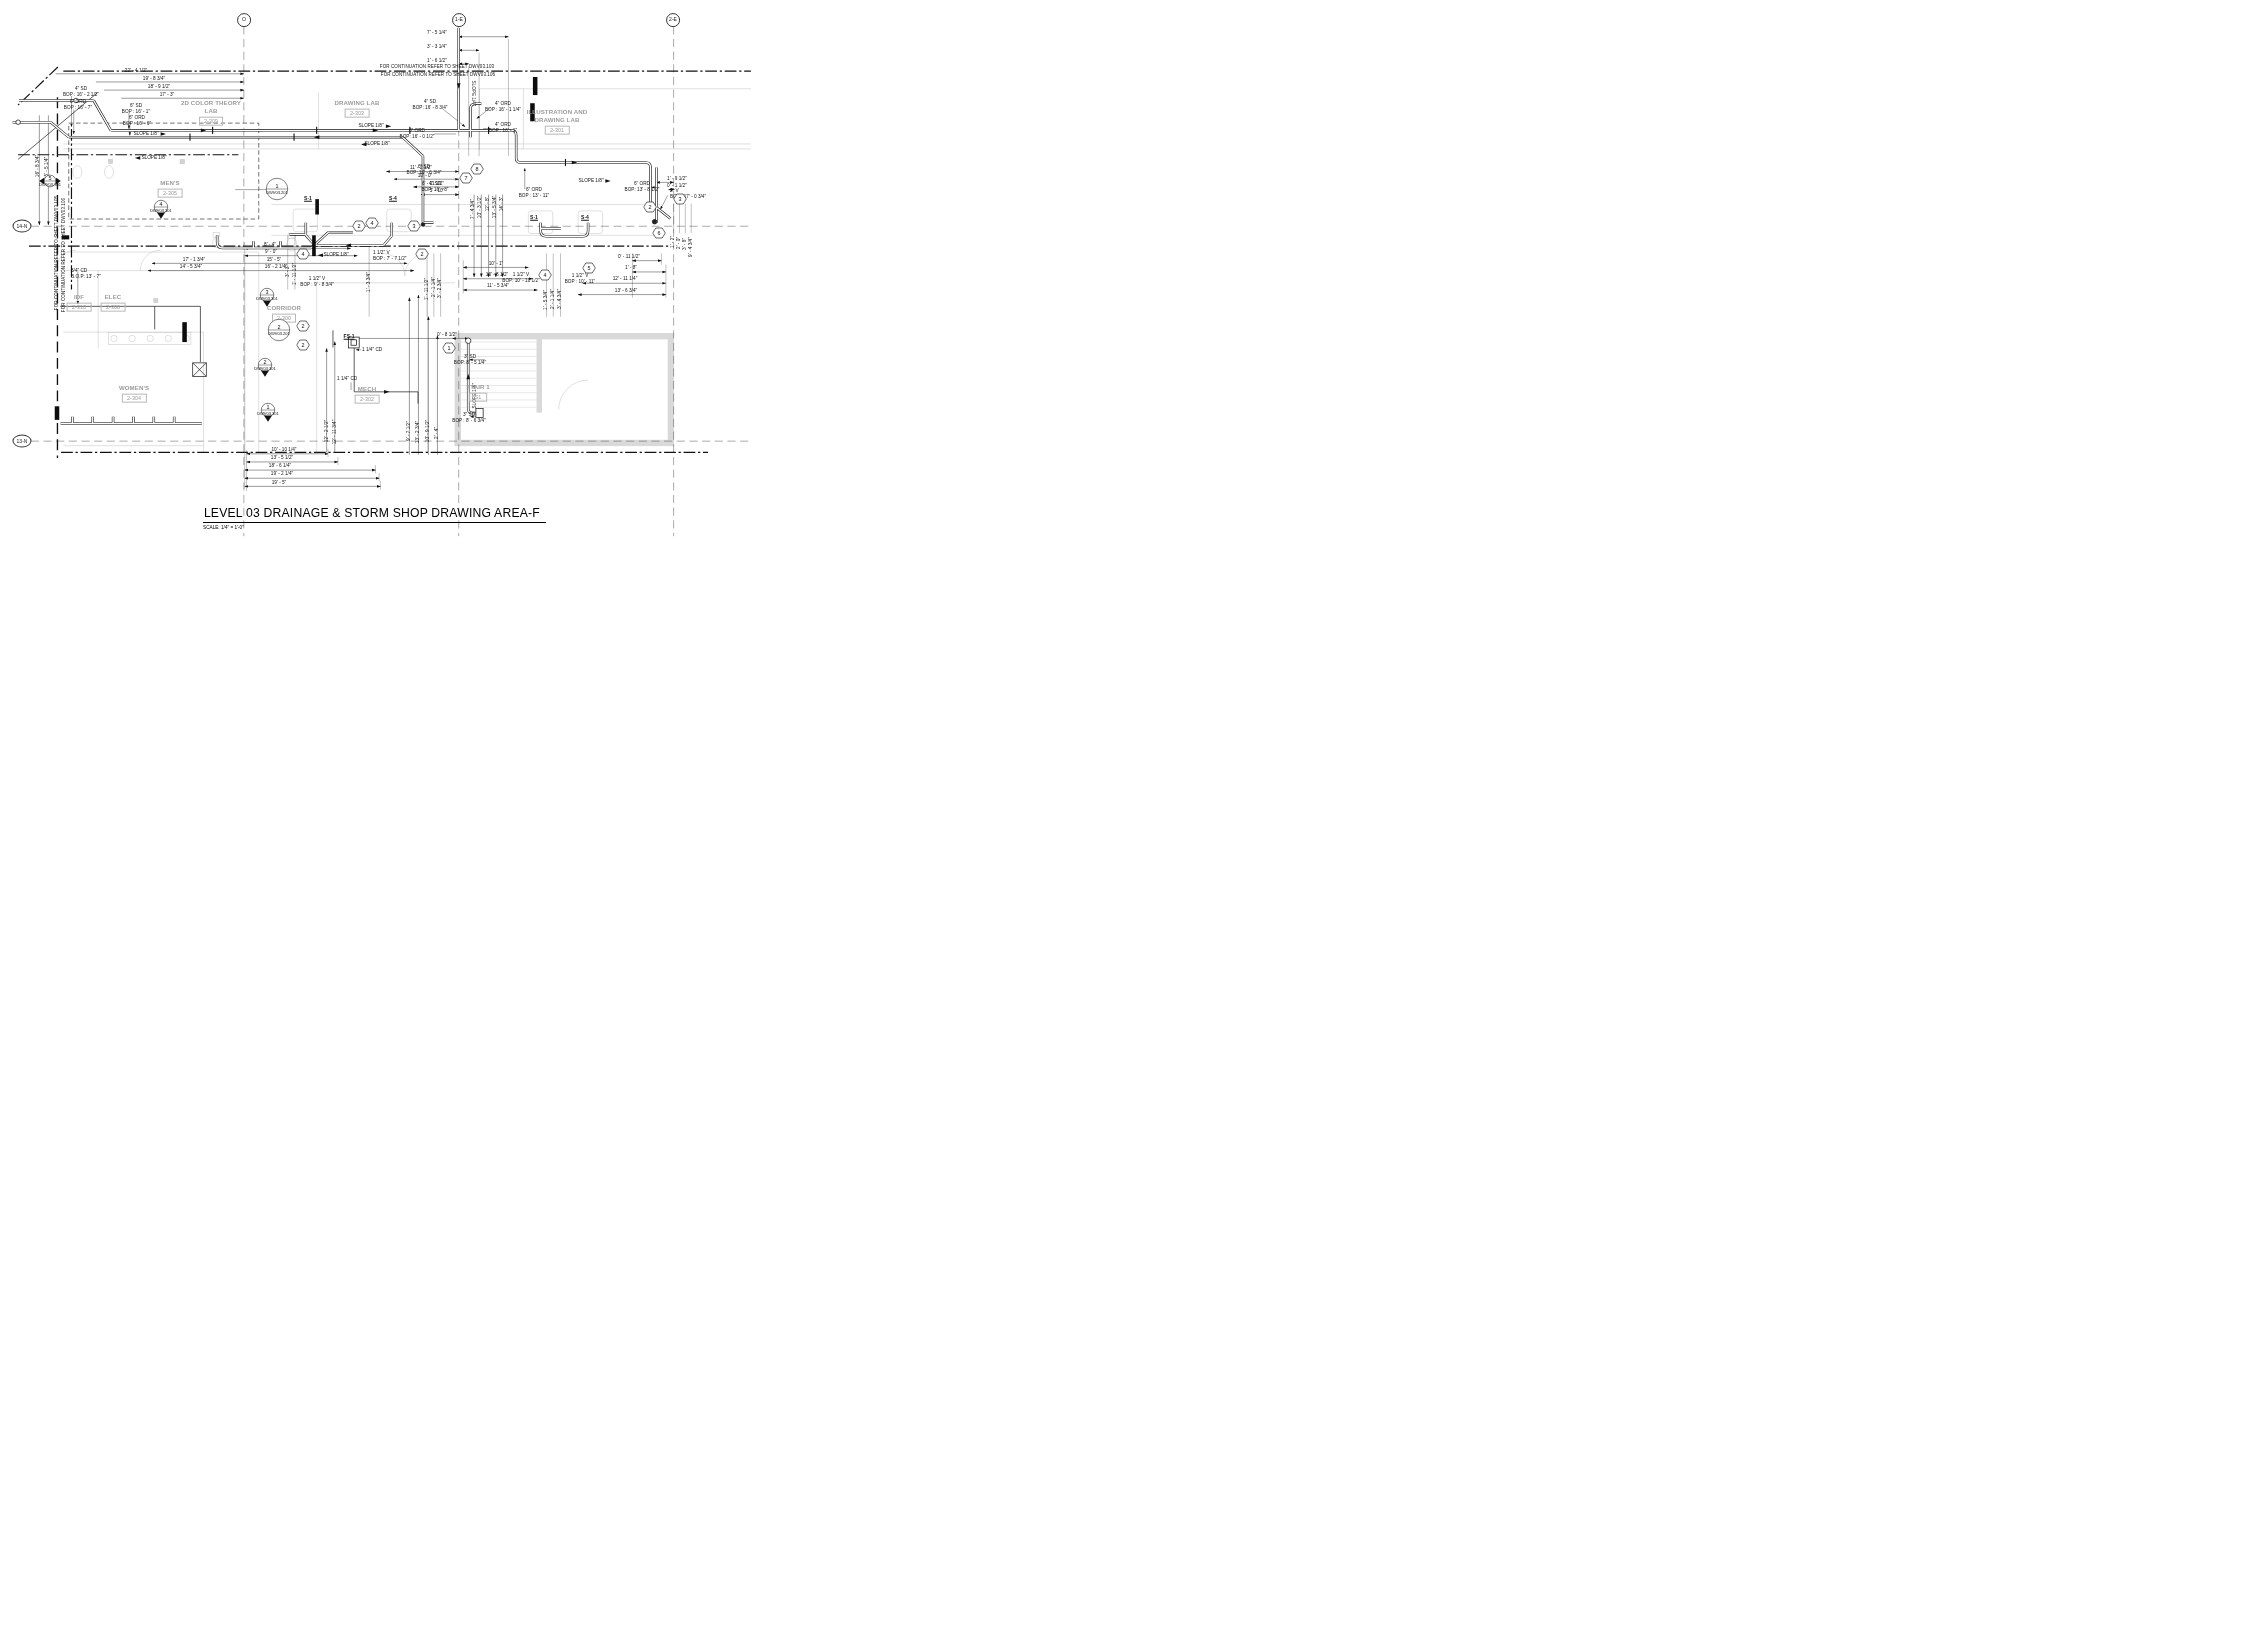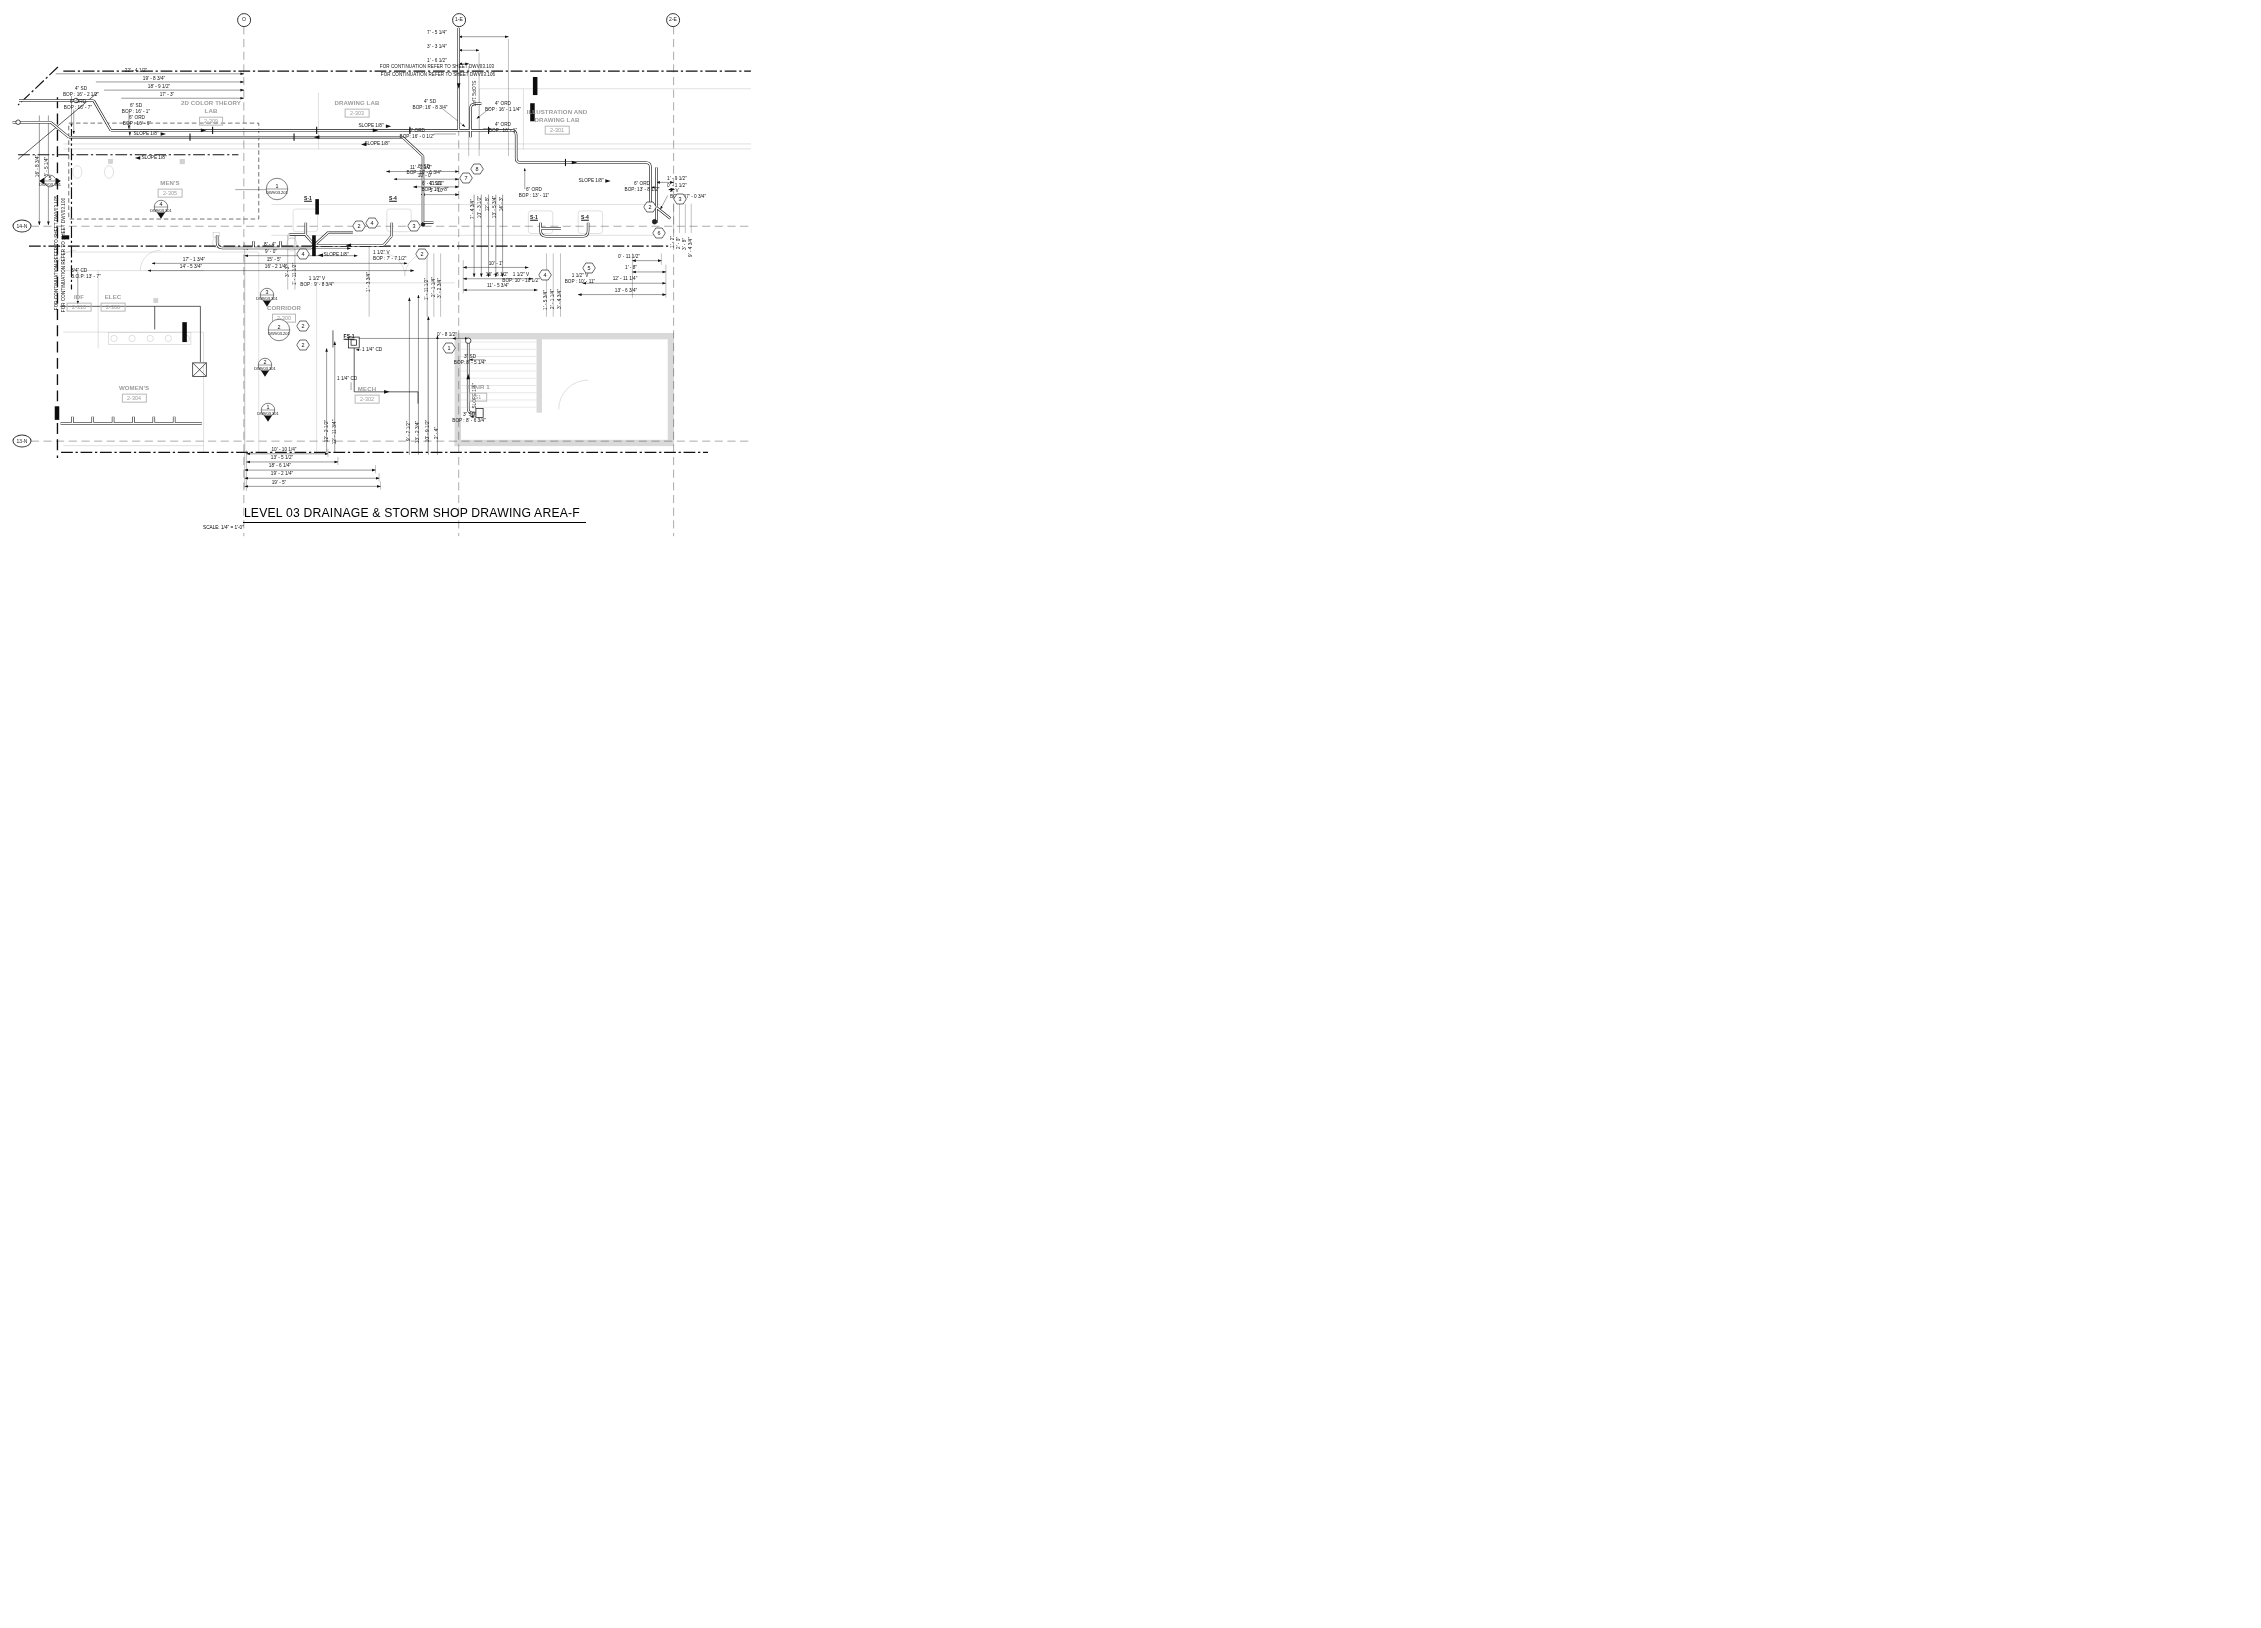--- a/index.html
+++ b/index.html
@@ -14,21 +14,21 @@
   .lbl.f{font-size:5px;text-decoration:underline;font-weight:bold;}
   .room{position:absolute;transform:translate(-50%,-50%);text-align:center;color:#9b9b9b;}
   .room .nm{font-size:6.1px;font-weight:bold;white-space:pre-line;line-height:1.3;letter-spacing:0.1px;}
   .room .no{display:inline-block;margin-top:1.8px;border:0.5px solid #b8b8b8;padding:0.5px 4.5px;font-size:5.4px;}
   .bub{position:absolute;transform:translate(-50%,-50%);border:0.6px solid #333;background:#fff;
        text-align:center;font-size:5px;color:#222;}
   .bub.circle{width:11.8px;height:11.8px;border-radius:50%;line-height:11.8px;}
   .bub.ellipse{width:17px;height:11px;border-radius:50%;line-height:11px;}
   .hex,.smk{position:absolute;transform:translate(-50%,-50%);}
   .title-wrap{position:absolute;left:203px;top:506px;color:#000;}
-  .title-main{font-size:12.2px;letter-spacing:0.2px;border-bottom:1.6px solid #000;padding:0 6.3px 1.8px 0.9px;margin-left:40px;}
+  .title-main{font-size:12.2px;letter-spacing:0.2px;border-bottom:1.6px solid #000;padding:0 6.3px 1.8px 0.9px;}
   .title-scale{font-size:4.7px;margin-top:1.8px;}
 </style>
 </head>
 <body>
 
 <div id="plan">
 
 <svg id="lines" width="760" height="543" viewBox="0 0 1680 1200">
   <defs>
     <marker id="ar" viewBox="0 0 10 10" refX="9" refY="5" markerWidth="8.5" markerHeight="8.5" orient="auto-start-reverse">

